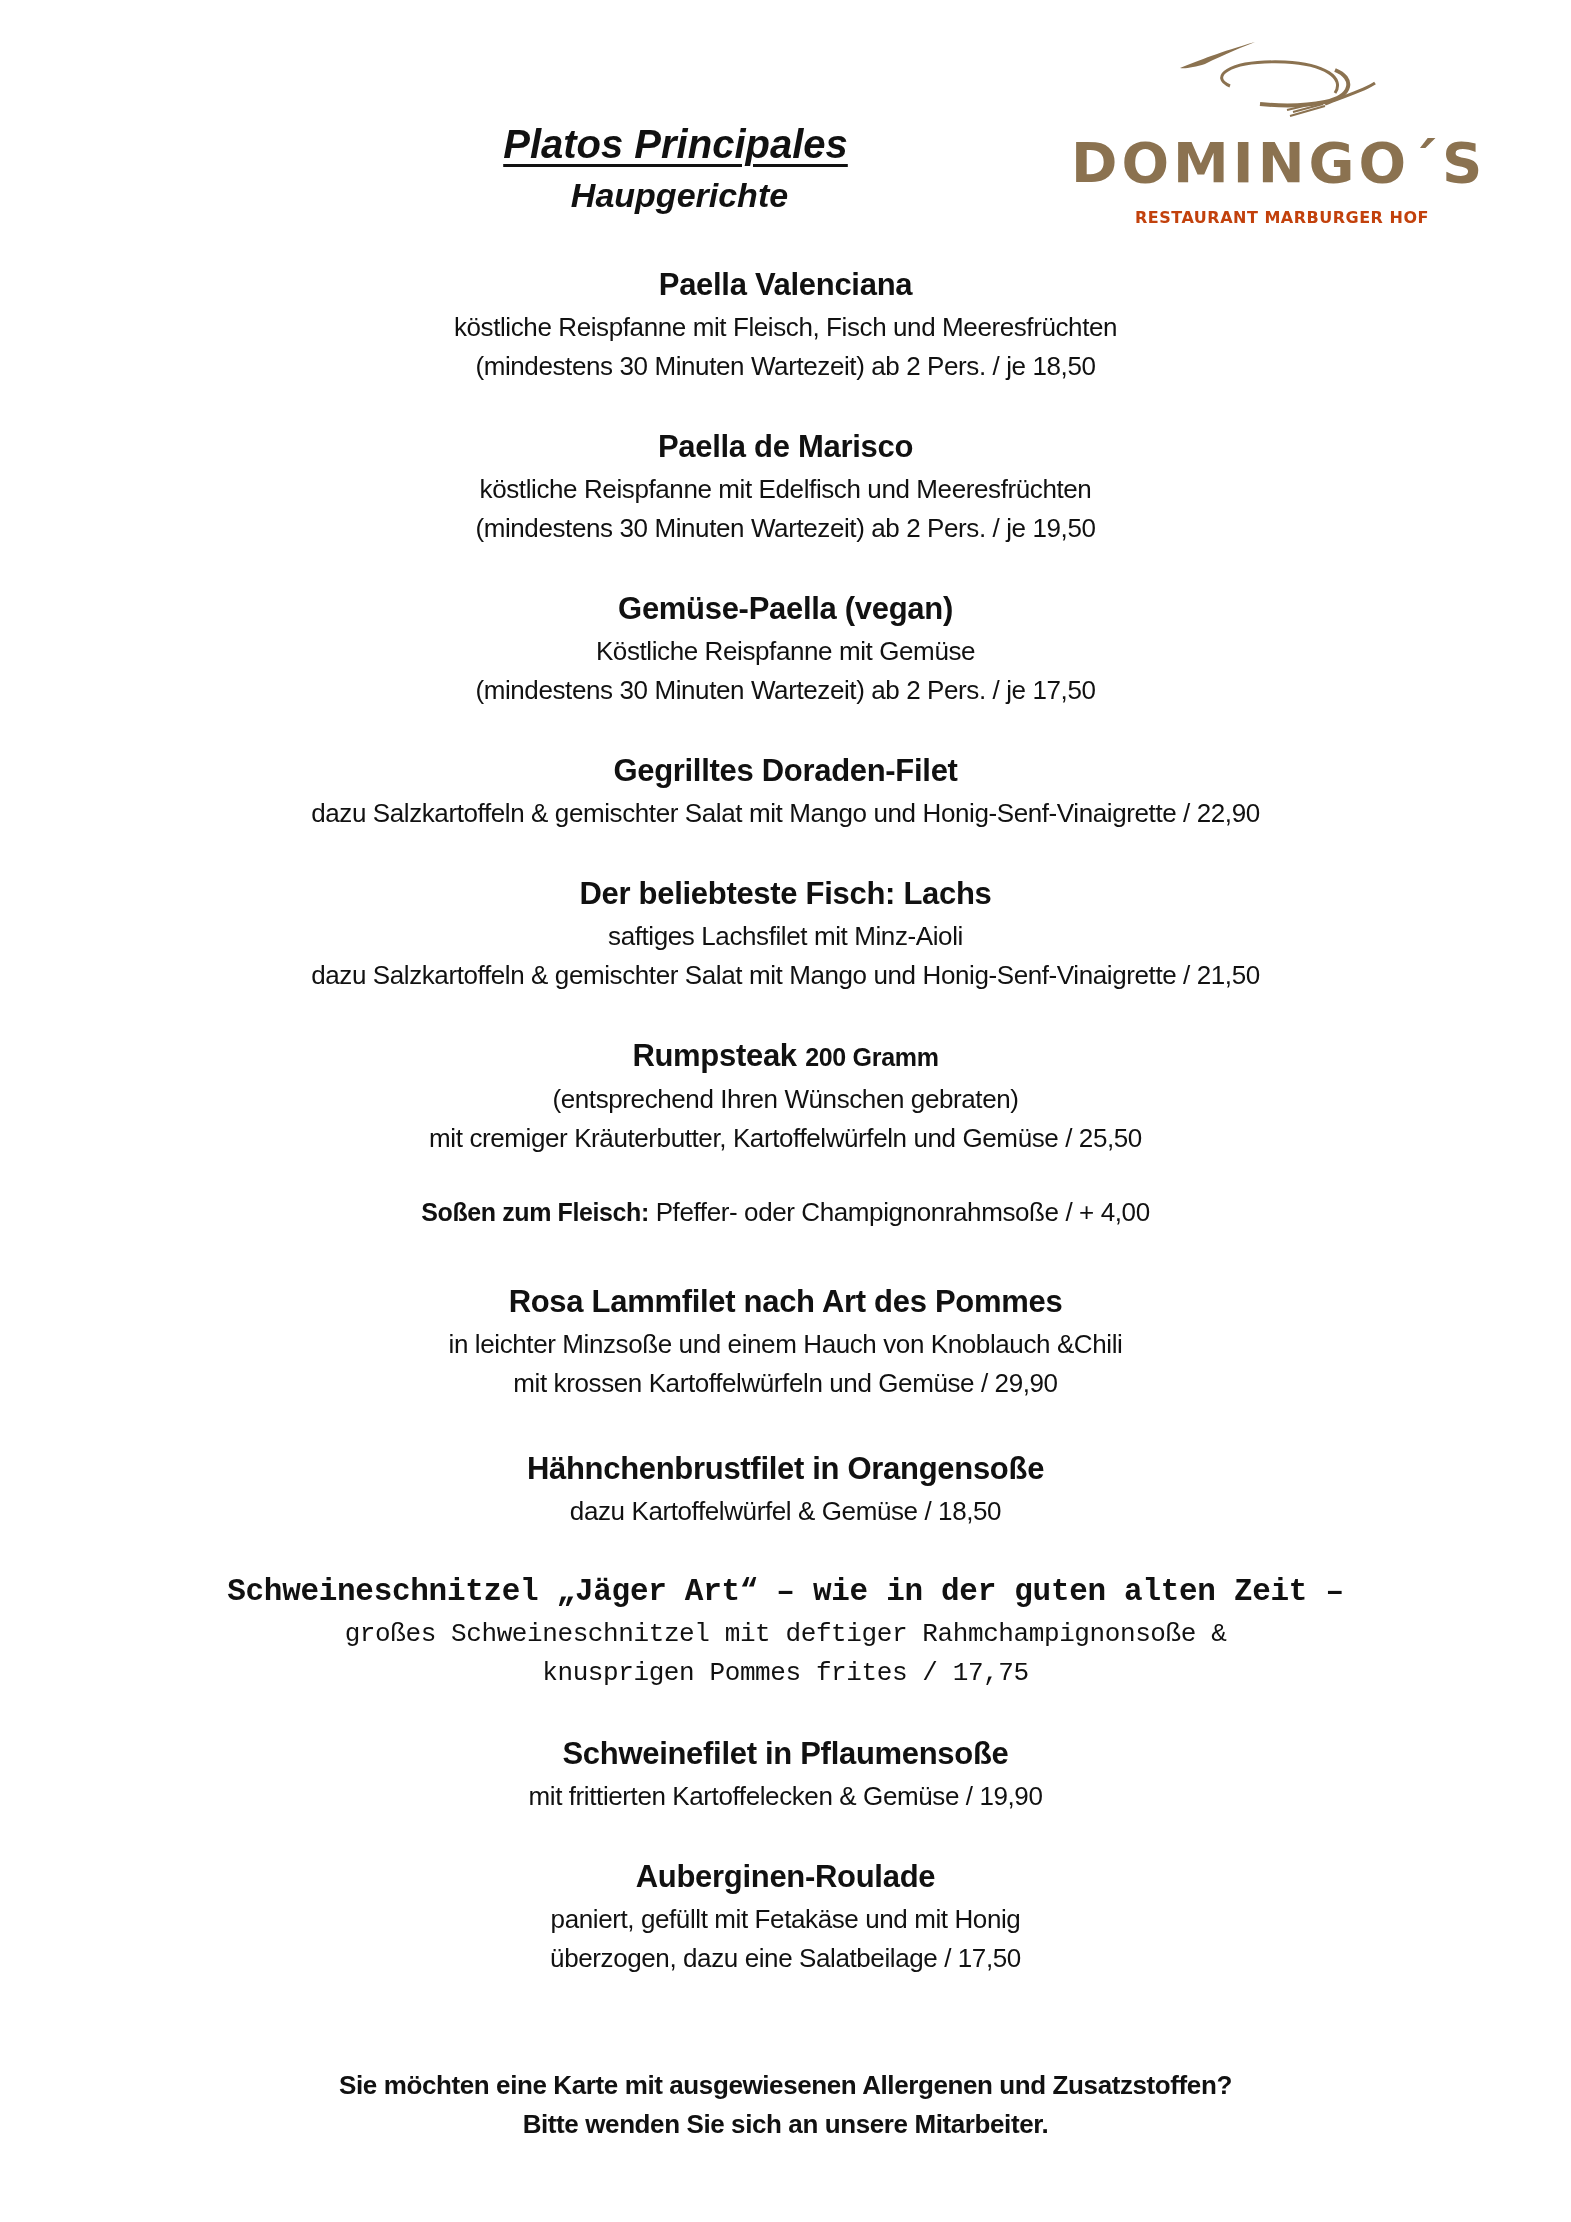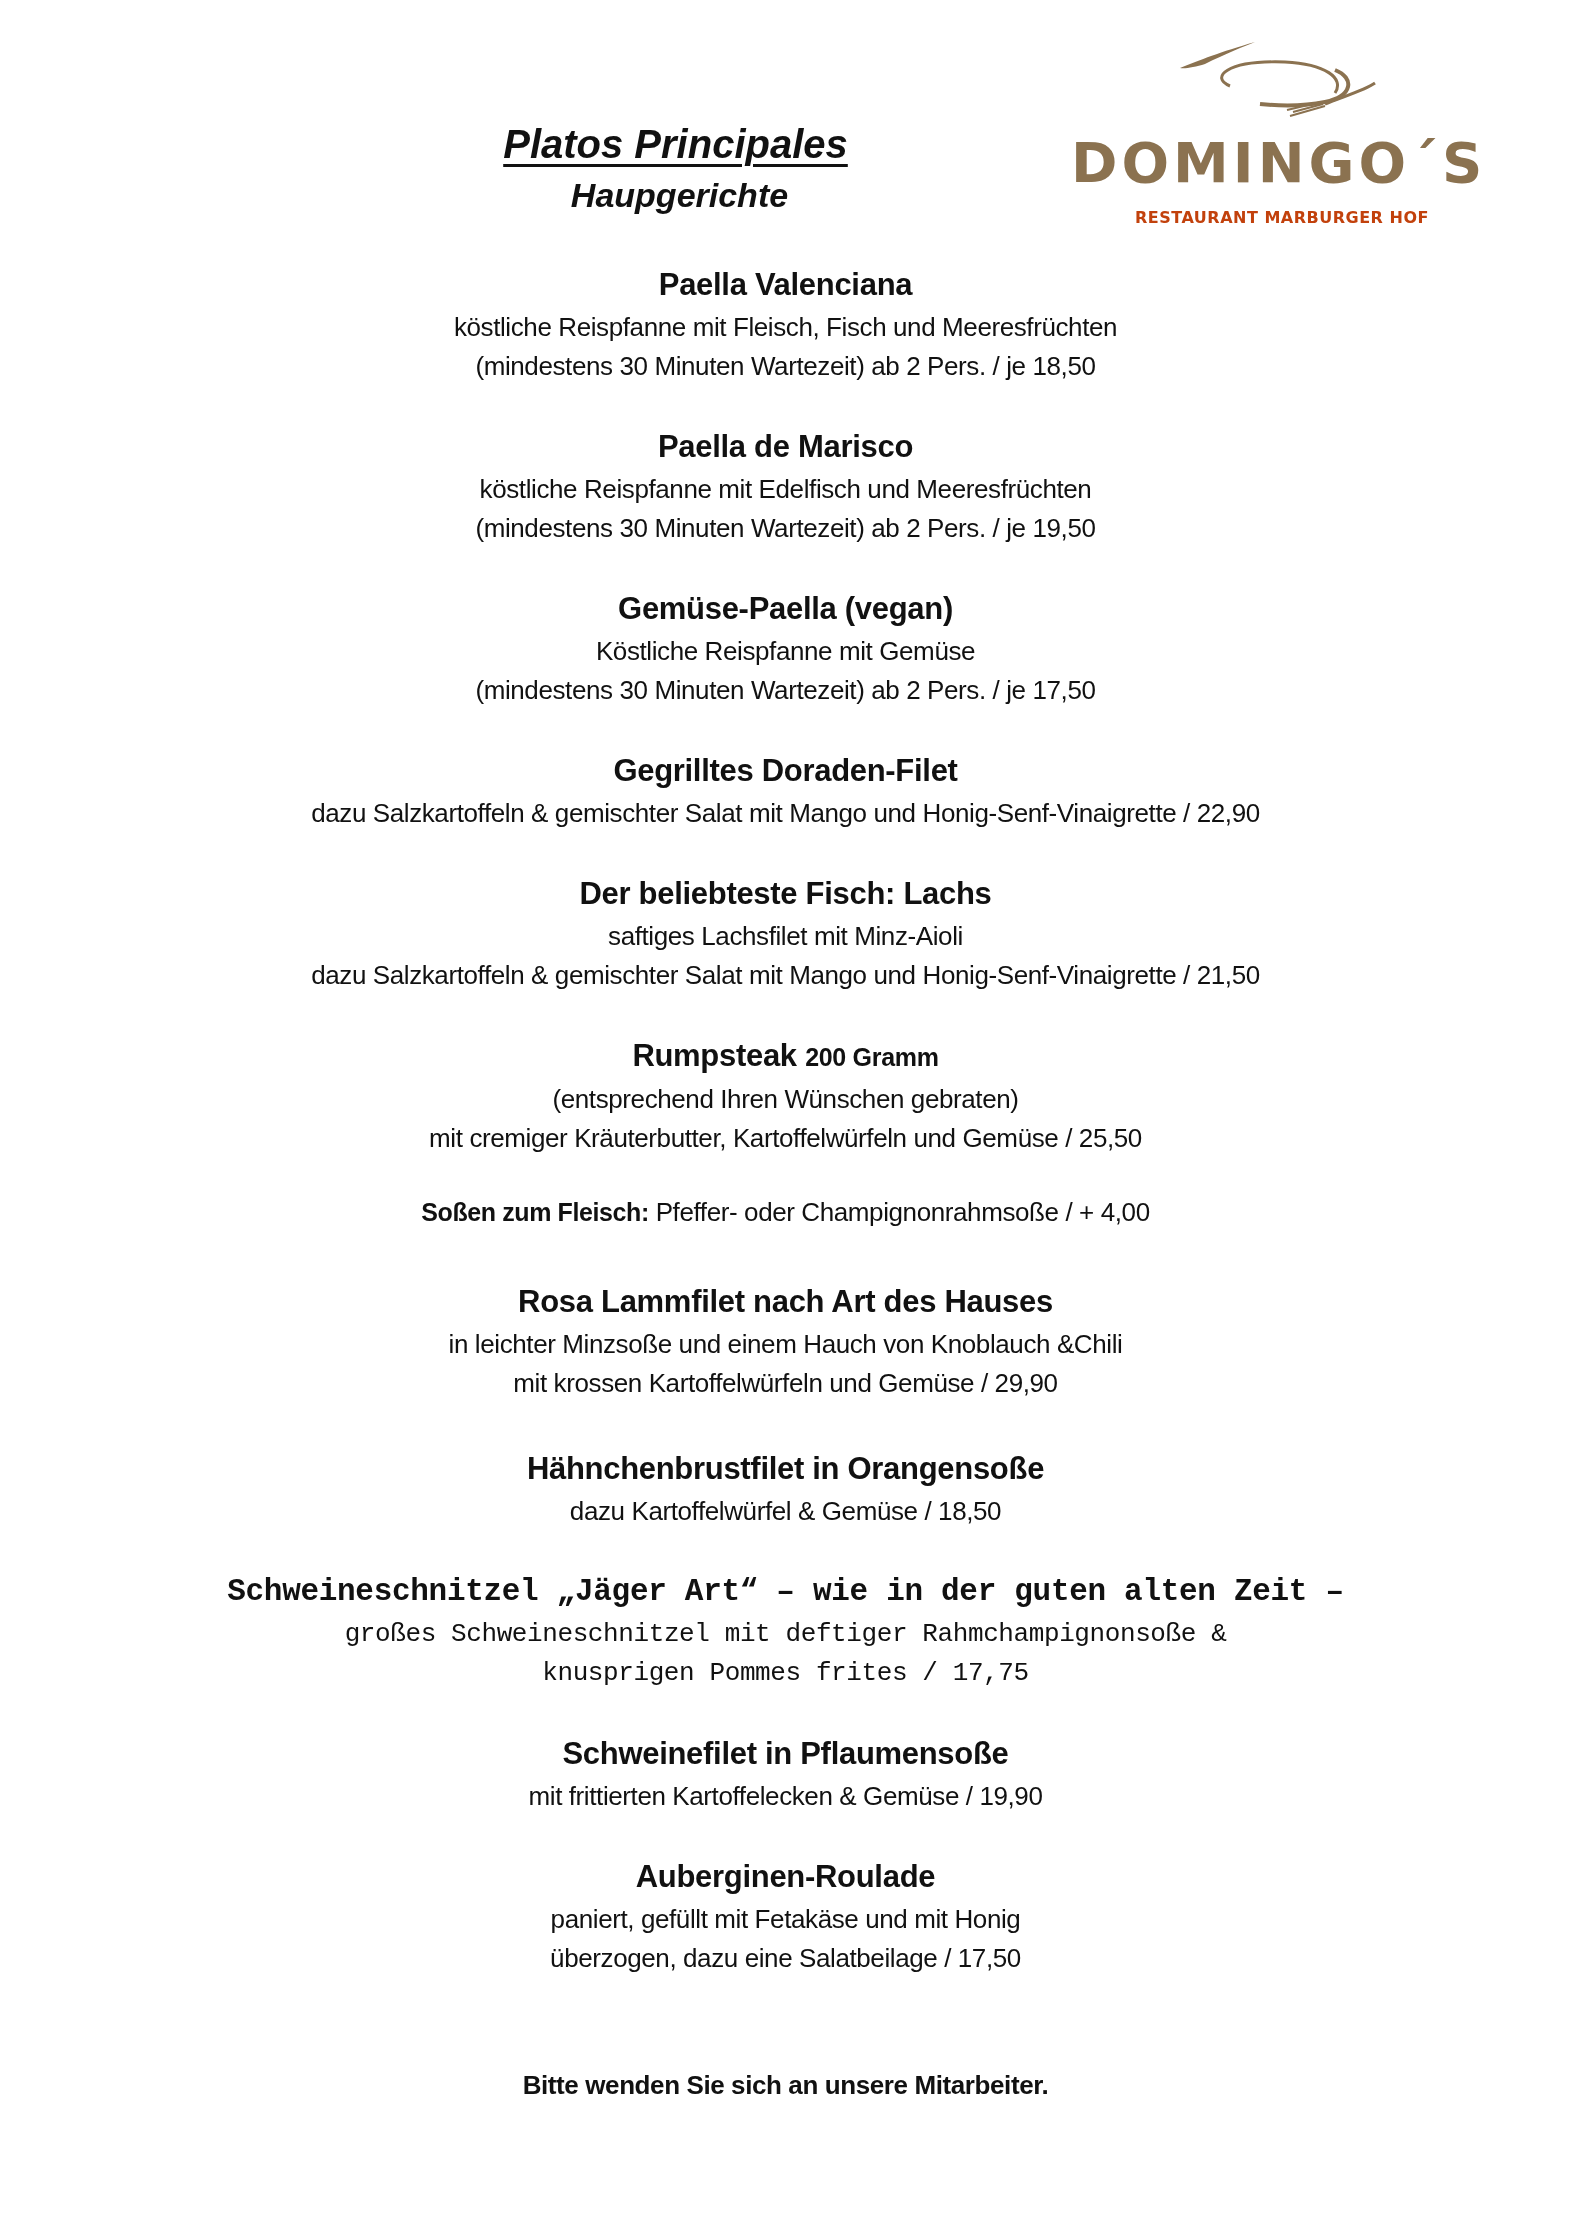--- a/index.html
+++ b/index.html
@@ -95,21 +95,21 @@
   <span class="item-name"><span>Rumpsteak</span> <span class="small">200 Gramm</span></span>
   <span class="item-desc">(entsprechend Ihren Wünschen gebraten)</span>
   <span class="item-desc">mit cremiger Kräuterbutter, Kartoffelwürfeln und Gemüse / 25,50</span>
 </div>
 
 <div class="sauce" style="top:1193px;">
   <b>Soßen zum Fleisch:</b><span> Pfeffer- oder Champignonrahmsoße / + 4,00</span>
 </div>
 
 <div class="item" style="top:1279px;">
-  <span class="item-name">Rosa Lammfilet nach Art des Hauses</span>
+  <span class="item-name">Rosa Lammfilet nach Art des Pommes</span>
   <span class="item-desc">in leichter Minzsoße und einem Hauch von Knoblauch &amp;Chili</span>
   <span class="item-desc">mit krossen Kartoffelwürfeln und Gemüse / 29,90</span>
 </div>
 
 <div class="item" style="top:1446px;">
   <span class="item-name">Hähnchenbrustfilet in Orangensoße</span>
   <span class="item-desc">dazu Kartoffelwürfel &amp; Gemüse / 18,50</span>
 </div>
 
 <div class="item" style="top:1569px;font-family:Liberation Mono, monospace;">
@@ -123,14 +123,15 @@
   <span class="item-desc">mit frittierten Kartoffelecken &amp; Gemüse / 19,90</span>
 </div>
 
 <div class="item" style="top:1854px;">
   <span class="item-name">Auberginen-Roulade</span>
   <span class="item-desc">paniert, gefüllt mit Fetakäse und mit Honig</span>
   <span class="item-desc">überzogen, dazu eine Salatbeilage / 17,50</span>
 </div>
 
 <div class="footer">
+  <span>Sie möchten eine Karte mit ausgewiesenen Allergenen und Zusatzstoffen?</span>
   <span>Bitte wenden Sie sich an unsere Mitarbeiter.</span>
 </div>
 
 </body></html>

